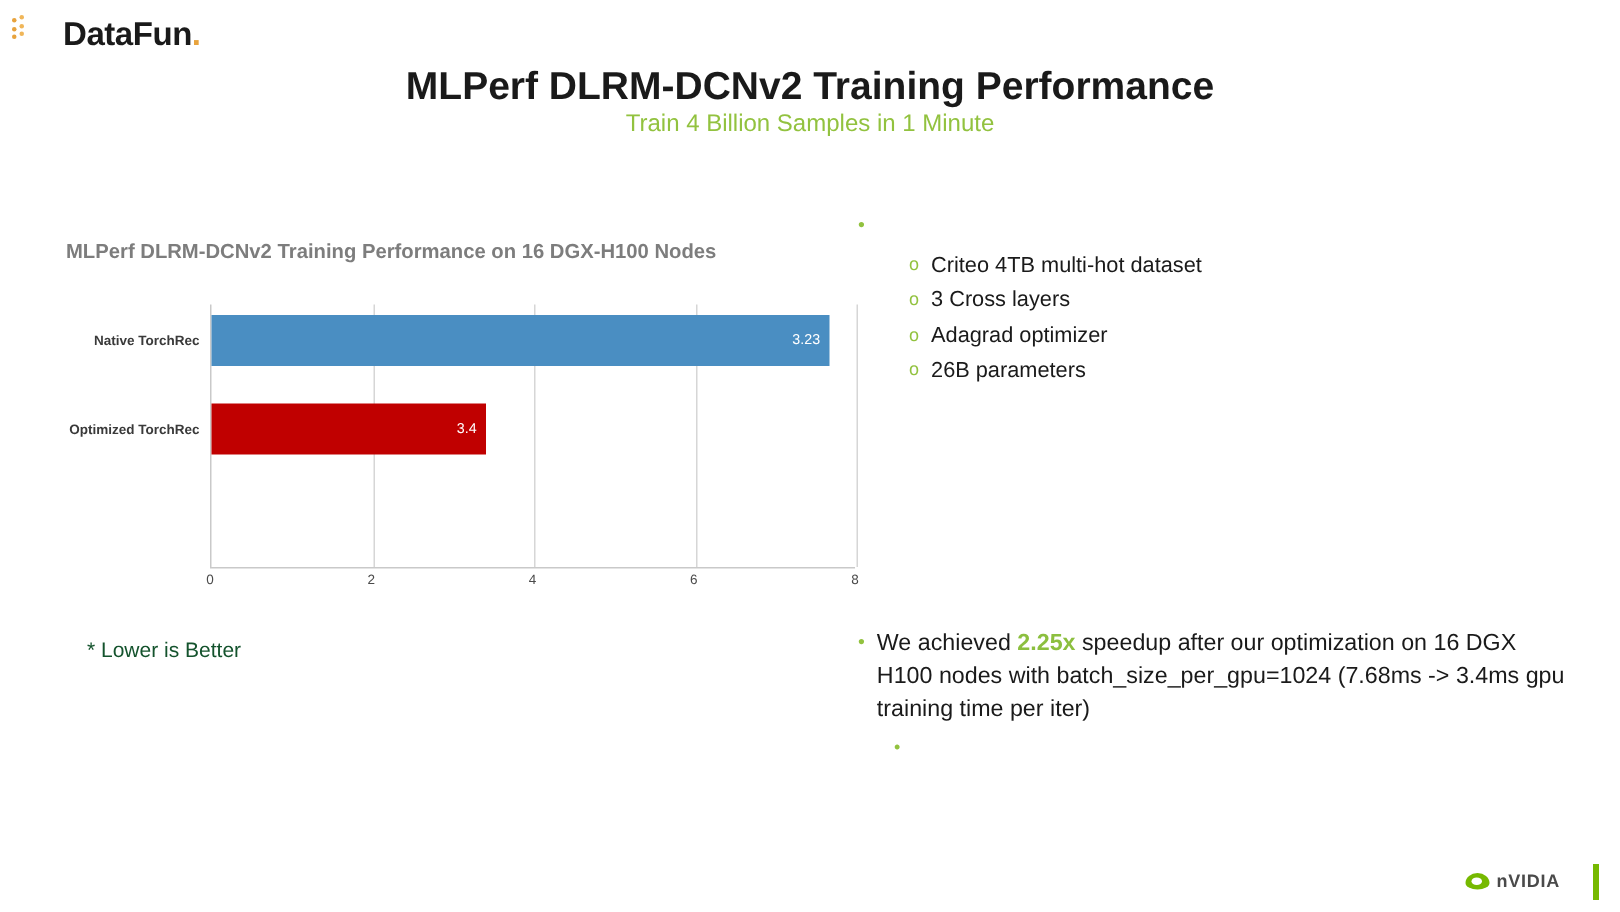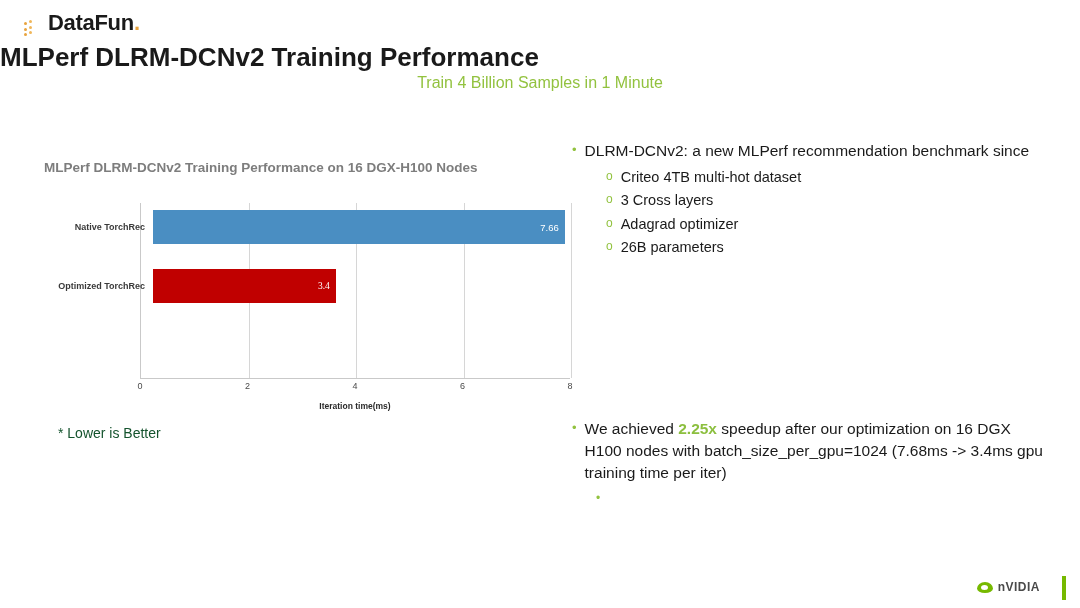--- a/index.html
+++ b/index.html
@@ -9,24 +9,24 @@
     height: 608px;
     background: #ffffff;
     font-family: "Liberation Sans", sans-serif;
     overflow: hidden;
     position: relative;
   }
 
   
   .logo {
     position: absolute;
-    left: 24px; top: 10px;
-    display: flex;
-    align-items: flex-end;
-    gap: 10px;
+    left: 8px; top: 10px;
+    display: flex;
+    align-items: flex-start;
+    gap: 20px;
   }
   .logo-dots {
     width: 14px; height: 16px;
     position: relative;
   }
   .logo-dots i {
     position: absolute;
     width: 3px; height: 3px;
     border-radius: 50%;
     background: #e8a33d;
@@ -42,21 +42,21 @@
     font-weight: bold;
     color: #1a1a1a;
     letter-spacing: -0.3px;
   }
   .logo-text .dot { color: #e8a33d; }
 
   
   .slide-title {
     position: absolute;
     top: 42px; left: 0; right: 0;
-    text-align: left;
+    text-align: center;
     font-size: 26px;
     font-weight: bold;
     color: #1a1a1a;
   }
   .slide-subtitle {
     position: absolute;
     top: 74px; left: 0; right: 0;
     text-align: center;
     font-size: 16px;
     color: #92c23f;
@@ -90,21 +90,20 @@
     top: 0; bottom: 0;
     width: 1px;
     background: #d6d6d6;
   }
   .bar-row {
     position: absolute;
     left: 0;
     height: 24px;
     display: flex;
     align-items: center;
-    margin-left: 12px;
   }
   .bar {
     height: 34px;
     position: relative;
   }
   .bar-value {
     position: absolute;
     right: 6px; top: 50%;
     transform: translateY(-50%);
     font-size: 9.5px;
@@ -252,49 +251,48 @@
 
   <div class="plot-wrap">
     <div class="plot-area" id="plot-area">
         <div class="gridline" style="left: 107.5px;"></div>
         <div class="gridline" style="left: 215px;"></div>
         <div class="gridline" style="left: 322.5px;"></div>
         <div class="gridline" style="left: 430px;"></div>
         <div class="bar-row" style="top: 12.1667px;">
           <div class="cat-label">Native TorchRec</div>
           <div class="bar" style="width: 411.725px; background: rgb(74, 142, 194);">
-            <span class="bar-value">7.66</span>
+            <span class="bar-value">3.23</span>
           </div>
         </div>
         <div class="bar-row" style="top: 70.5px;">
           <div class="cat-label">Optimized TorchRec</div>
-          <div class="bar" style="width: 182.75px; background: rgb(192, 0, 0); font-family: Liberation Serif, serif;">
+          <div class="bar" style="width: 182.75px; background: rgb(192, 0, 0);">
             <span class="bar-value">3.4</span>
           </div>
         </div>
       </div>
     <div class="x-axis"></div>
     <div id="x-ticks">
         <div class="x-tick" style="left: 110px;">0</div>
         <div class="x-tick" style="left: 217.5px;">2</div>
         <div class="x-tick" style="left: 325px;">4</div>
         <div class="x-tick" style="left: 432.5px;">6</div>
         <div class="x-tick" style="left: 540px;">8</div>
       </div>
-    <div class="x-axis-title">Iteration time(ms)</div>
   </div>
 </div>
 <div class="footnote">* Lower is Better</div>
 
 <div class="content">
 
   <div class="bullet-l1">
     <span class="mark">•</span>
     <span>
-      <span>DLRM-DCNv2: a new MLPerf recommendation benchmark since</span><br>
+      <br>
     </span>
   </div>
 
   <div class="sub-list" id="sub-list">
       <div class="bullet-l2">
         <span class="mark">o</span>
         <span>Criteo 4TB multi-hot dataset</span>
       </div>
       <div class="bullet-l2">
         <span class="mark">o</span>

